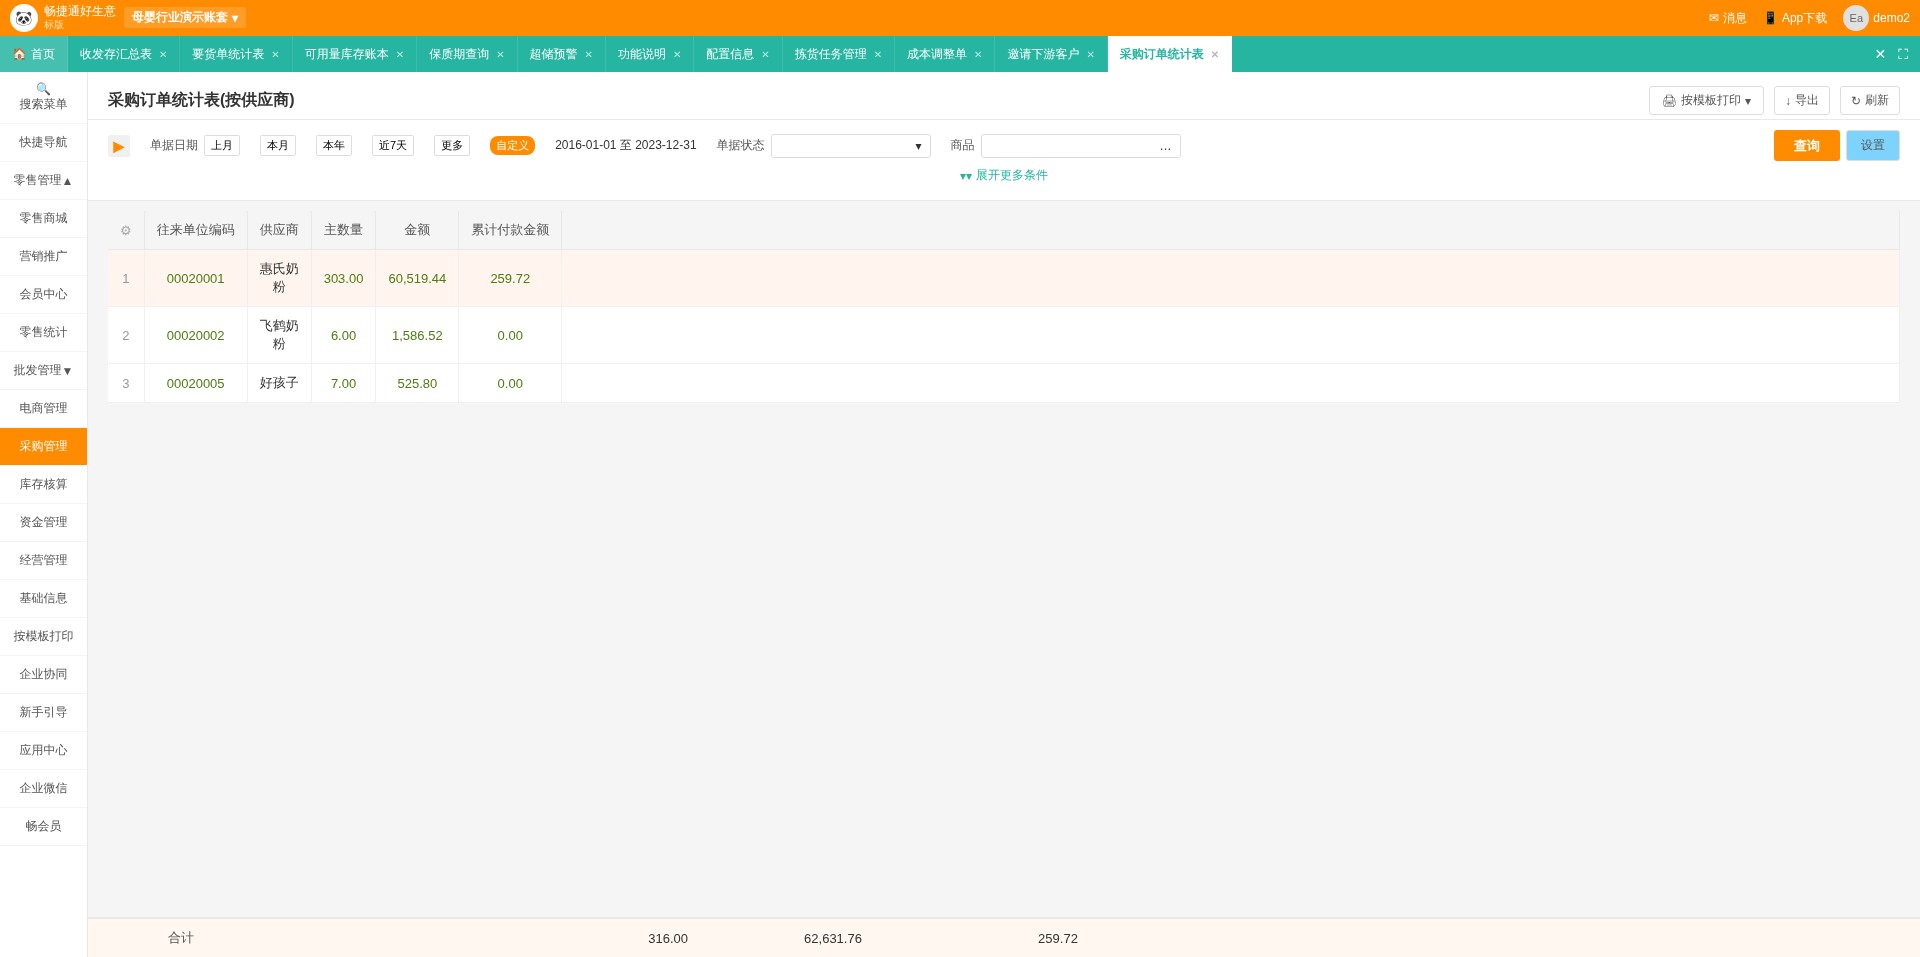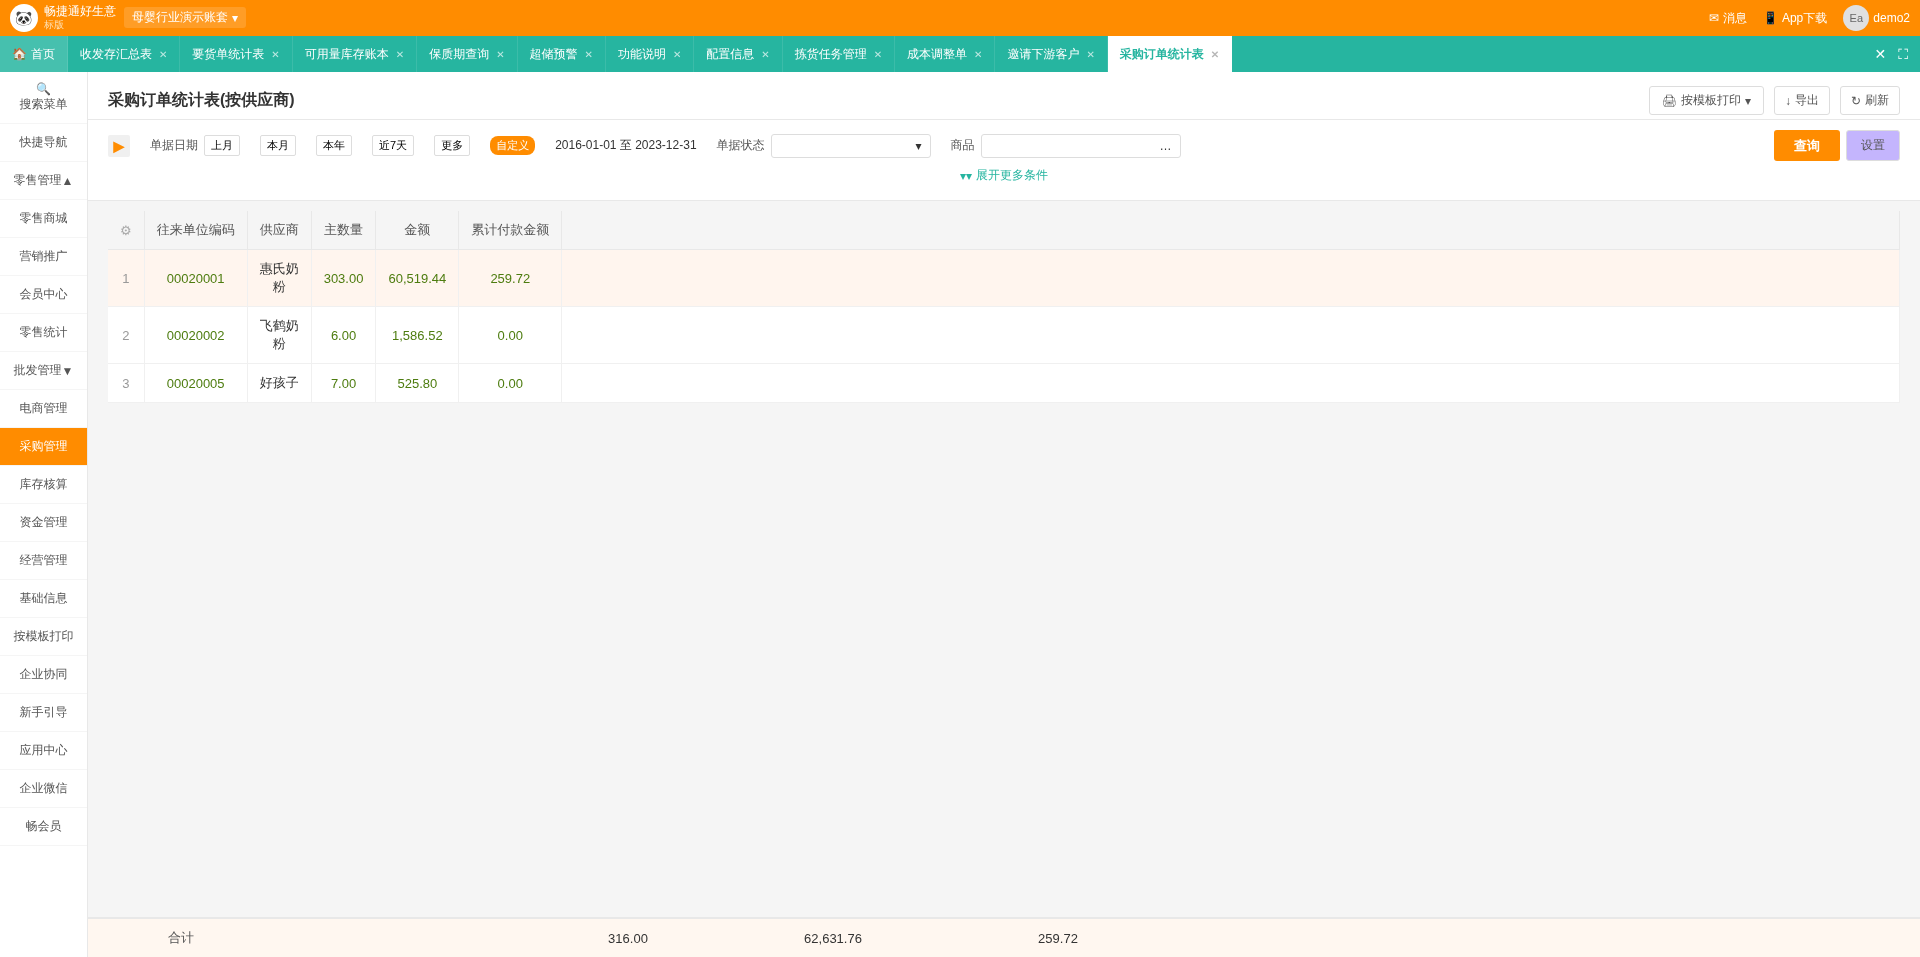--- a/index.html
+++ b/index.html
@@ -5,21 +5,21 @@
     * { box-sizing: border-box; margin: 0; padding: 0; }
     body { font-family: 'Microsoft YaHei', Arial, sans-serif; font-size: 13px; background: #f5f5f5; color: #333; display: flex; flex-direction: column; height: 957px; overflow: hidden; }
 
     
     .top-bar { background: #ff8c00; display: flex; align-items: center; height: 36px; padding: 0 10px; justify-content: space-between; }
     .top-bar-left { display: flex; align-items: center; gap: 8px; }
     .logo-area { display: flex; align-items: center; gap: 6px; }
     .logo-icon { width: 28px; height: 28px; background: #fff; border-radius: 50%; display: flex; align-items: center; justify-content: center; font-size: 14px; color: #ff8c00; font-weight: bold; }
     .logo-text { color: #fff; font-size: 12px; line-height: 1.2; }
     .logo-sub { color: #ffe0b2; font-size: 10px; }
-    .workspace-selector { display: flex; align-items: center; gap: 4px; color: #fff; font-size: 12px; cursor: pointer; background: rgba(255,255,255,0.15); padding: 2px 8px; border-radius: 3px; }
+    .workspace-selector { display: flex; align-items: center; gap: 4px; color: #fff; font-size: 12px; cursor: pointer; background: rgba(255,255,255,0.15); padding: 2px 8px; border-radius: 3px; font-weight: bold; }
     .top-bar-right { display: flex; align-items: center; gap: 16px; color: #fff; font-size: 12px; }
     .top-bar-right span { display: flex; align-items: center; gap: 4px; cursor: pointer; }
     .avatar { width: 26px; height: 26px; border-radius: 50%; background: #e0e0e0; display: flex; align-items: center; justify-content: center; font-size: 11px; color: #666; overflow: hidden; }
 
     
     .nav-tabs { background: #26b5a0; display: flex; align-items: center; height: 36px; overflow: hidden; }
     .nav-tab { padding: 0 12px; height: 36px; display: flex; align-items: center; gap: 4px; color: #fff; font-size: 12px; cursor: pointer; white-space: nowrap; border-right: 1px solid rgba(255,255,255,0.1); }
     .nav-tab.active { background: #fff; color: #26b5a0; font-weight: bold; }
     .nav-tab .close-btn { font-size: 10px; opacity: 0.7; margin-left: 3px; }
     .nav-tab.active .close-btn { color: #999; }
@@ -51,21 +51,21 @@
     .filter-item { display: flex; align-items: center; gap: 6px; }
     .filter-label { color: #555; font-size: 12px; white-space: nowrap; }
     .filter-dates { display: flex; align-items: center; gap: 20px; font-size: 12px; color: #555; }
     .date-btn { padding: 2px 6px; border: 1px solid #ddd; border-radius: 2px; cursor: pointer; font-size: 11px; background: #fff; }
     .date-tag-custom { background: #ff8c00; color: #fff; padding: 2px 6px; border-radius: 8px; font-size: 11px; }
     .date-range { color: #333; font-size: 12px; }
     .filter-select { display: flex; align-items: center; gap: 6px; }
     .select-input { border: 1px solid #ddd; padding: 4px 8px; border-radius: 3px; font-size: 12px; background: #fff; min-width: 160px; display: flex; align-items: center; justify-content: space-between; cursor: pointer; }
     .goods-input { border: 1px solid #ddd; padding: 4px 8px; border-radius: 3px; font-size: 12px; background: #fff; min-width: 200px; display: flex; align-items: center; justify-content: space-between; cursor: pointer; }
     .btn-query { background: #ff8c00; color: #fff; border: none; padding: 6px 20px; border-radius: 3px; cursor: pointer; font-size: 13px; font-weight: bold; }
-    .btn-settings { background: #c4b5fd; border: 1px solid #ddd; color: #555; padding: 6px 14px; border-radius: 3px; cursor: pointer; font-size: 12px; }
+    .btn-settings { background: #7dd3fc; border: 1px solid #ddd; color: #555; padding: 6px 14px; border-radius: 3px; cursor: pointer; font-size: 12px; }
     .expand-row { display: flex; align-items: center; justify-content: center; padding: 6px 0; }
     .expand-btn { color: #26b5a0; cursor: pointer; font-size: 12px; display: flex; align-items: center; gap: 4px; }
     .filter-toggle { background: #f0f0f0; border: none; width: 22px; height: 22px; border-radius: 2px; cursor: pointer; color: #ff8c00; font-size: 14px; font-weight: bold; }
 
     
     .table-area { flex: 1; padding: 10px 20px; overflow: auto; }
     .data-table { width: 100%; border-collapse: collapse; background: #fff; }
     .data-table thead tr { background: #f5f5f5; }
     .data-table th { padding: 10px 12px; text-align: center; font-weight: normal; color: #555; font-size: 13px; border-bottom: 1px solid #e8e8e8; border-right: 1px solid #e8e8e8; white-space: nowrap; }
     .data-table th:first-child { width: 40px; }
@@ -354,21 +354,21 @@
           </tr>
         </tbody>
       </table>
     </div>
 
     <div class="table-footer">
       <div class="summary-row">
         <div class="summary-label">
           <span>合计</span>
         </div>
-        <div class="summary-val w1" style="min-width:120px; margin-left:180px;">
+        <div class="summary-val w1" style="min-width:120px; margin-left:180px;text-align:right;">
           <span>316.00</span>
         </div>
         <div class="summary-val w2" style="min-width:150px; margin-left:70px;">
           <span>62,631.76</span>
         </div>
         <div class="summary-val w3" style="min-width:100px; margin-left:60px;">
           <span>259.72</span>
         </div>
       </div>
     </div>

